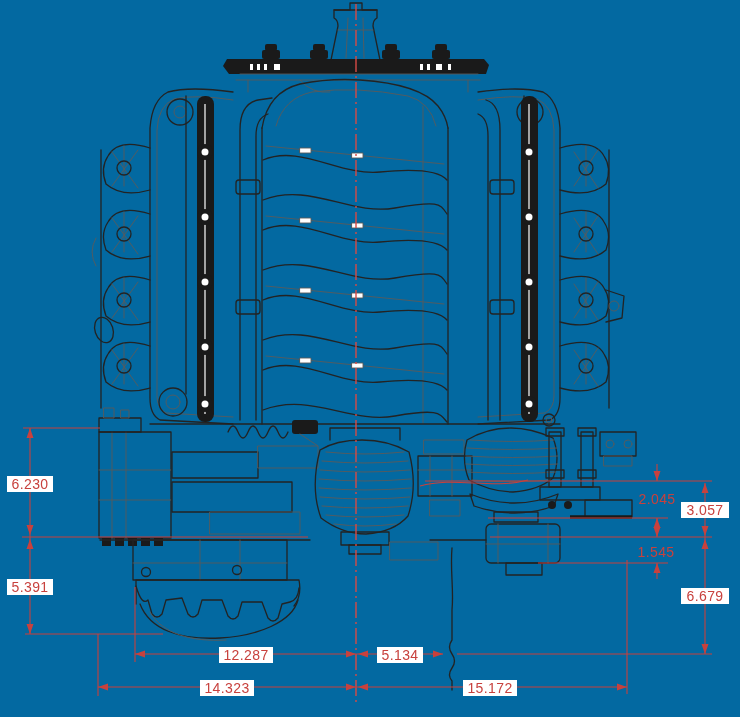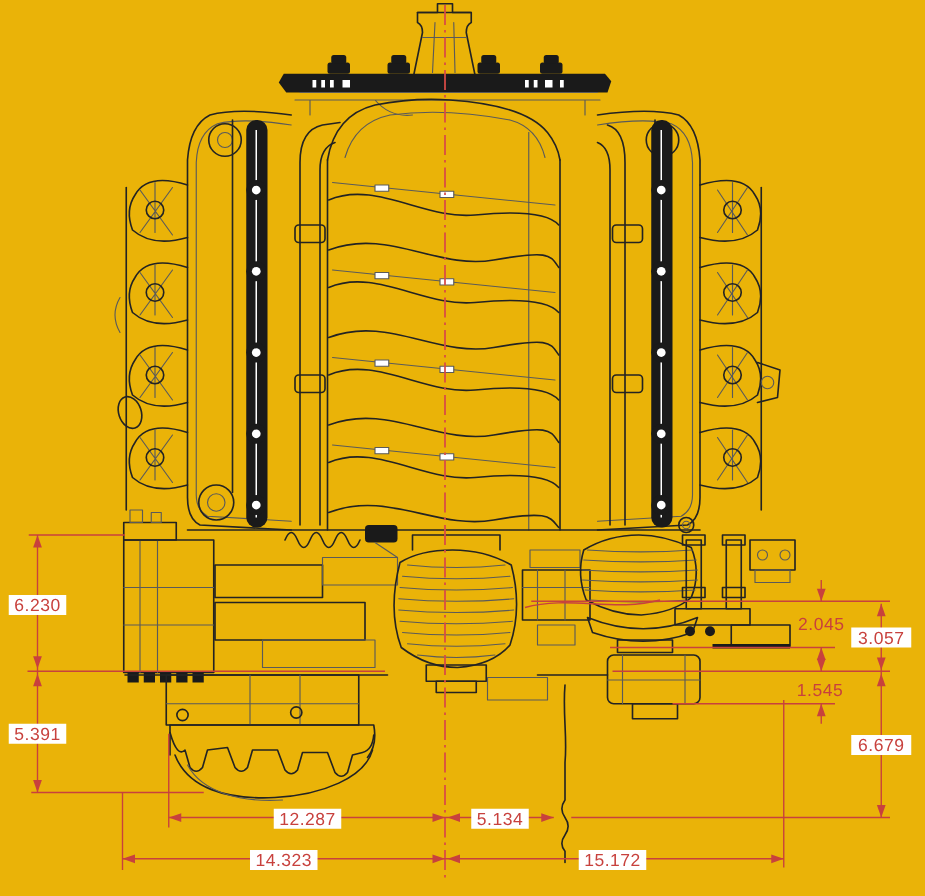--- a/index.html
+++ b/index.html
@@ -1,16 +1,16 @@
 <!DOCTYPE html>
 <html><head>
 <meta charset="utf-8">
 <style>
   html,body{margin:0;padding:0;background:#ffffff;}
-  .canvas{position:relative;width:740px;height:717px;background:#eab308;overflow:hidden;
+  .canvas{position:relative;width:740px;height:717px;background:#0369a1;overflow:hidden;
           font-family:"Liberation Sans", sans-serif;}
   svg{display:block;}
   .s1{stroke:#232323;stroke-width:1.3;fill:none;stroke-linecap:round;stroke-linejoin:round;}
   .s2{stroke:#5a5a5a;stroke-width:0.9;fill:none;stroke-linecap:round;stroke-linejoin:round;}
   .fillDark{fill:#1a1a1a;stroke:none;}
   .red{stroke:#c8413d;stroke-width:1.1;fill:none;}
   .redFill{fill:#c8413d;stroke:none;}
   .dimtext{font-family:"Liberation Sans", sans-serif;font-size:14px;letter-spacing:0.4px;
            fill:#c8413d;text-anchor:middle;}
   .mask{fill:#ffffff;stroke:none;}

